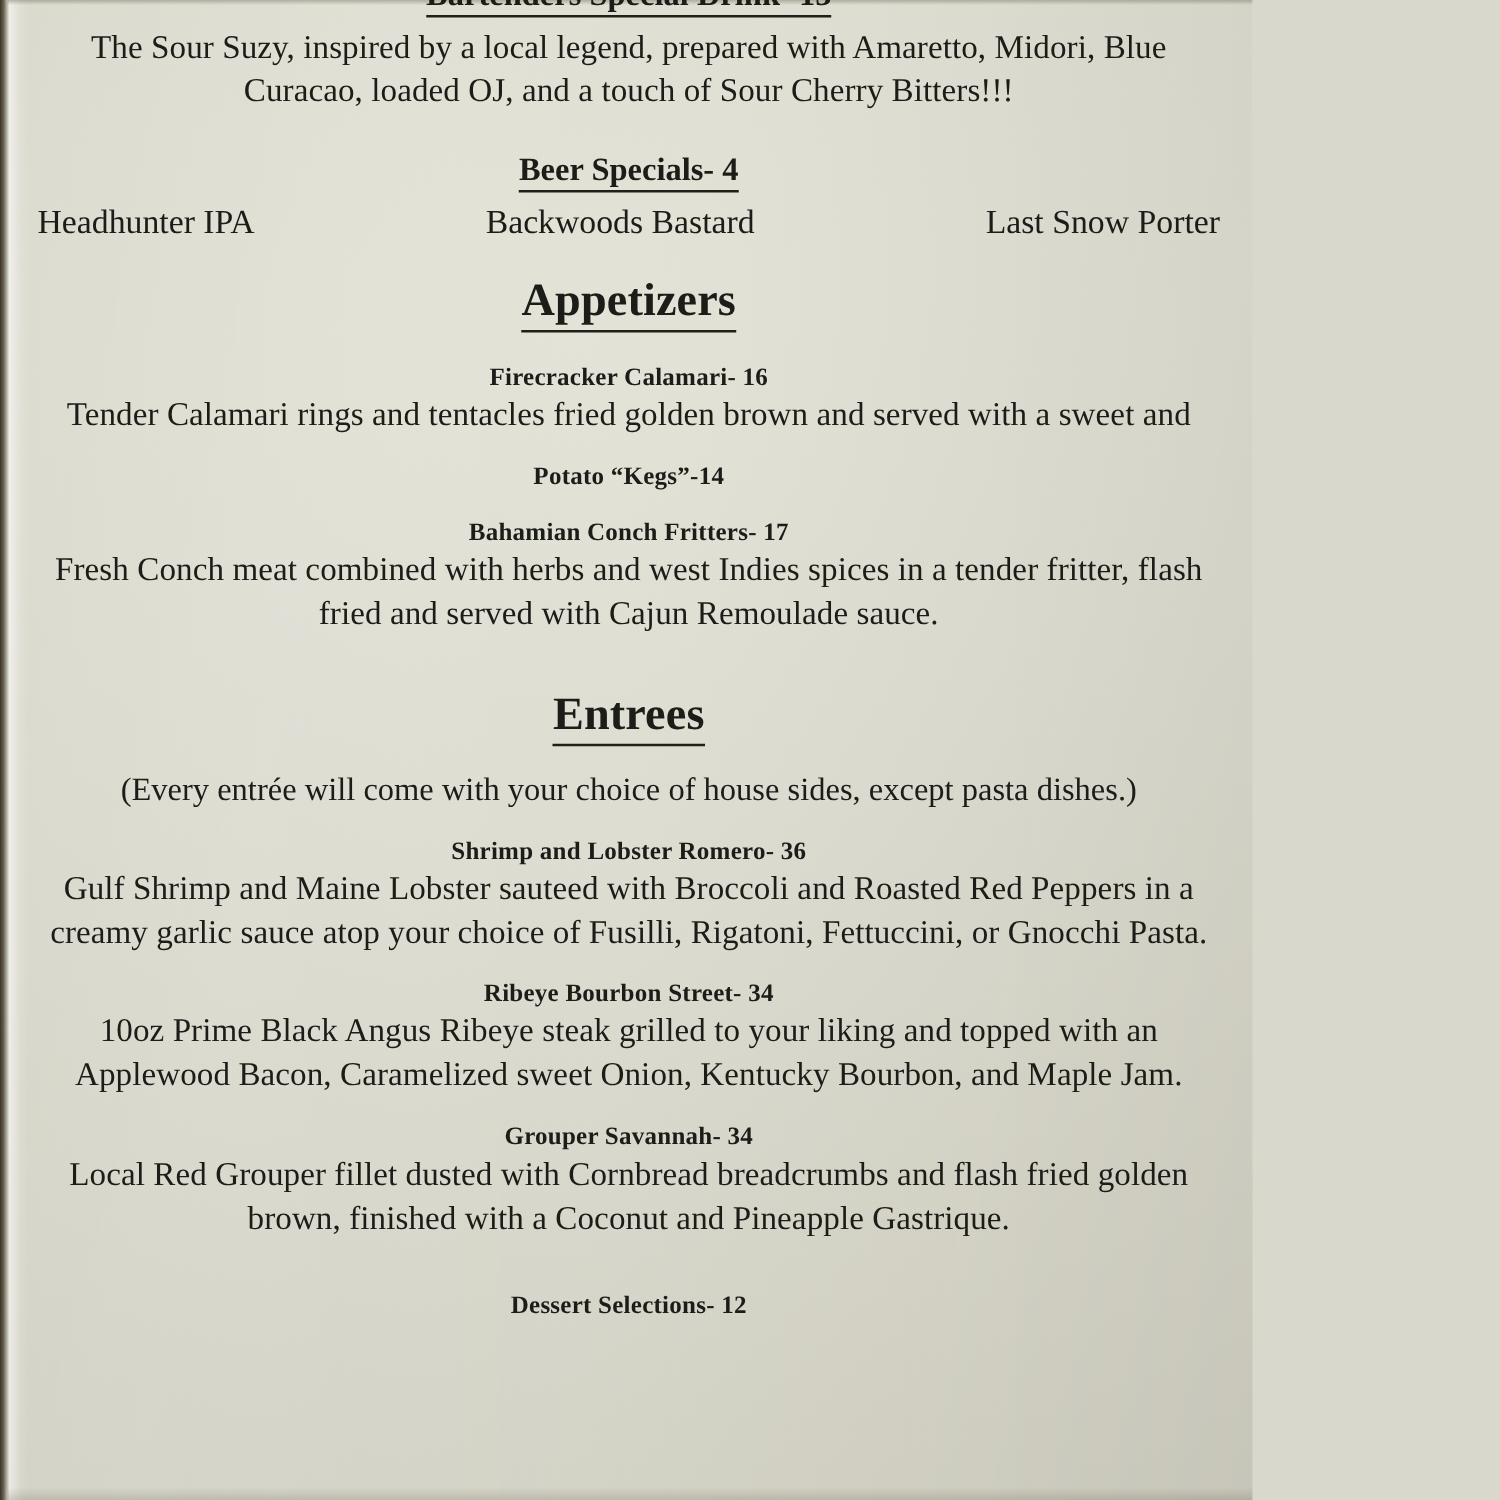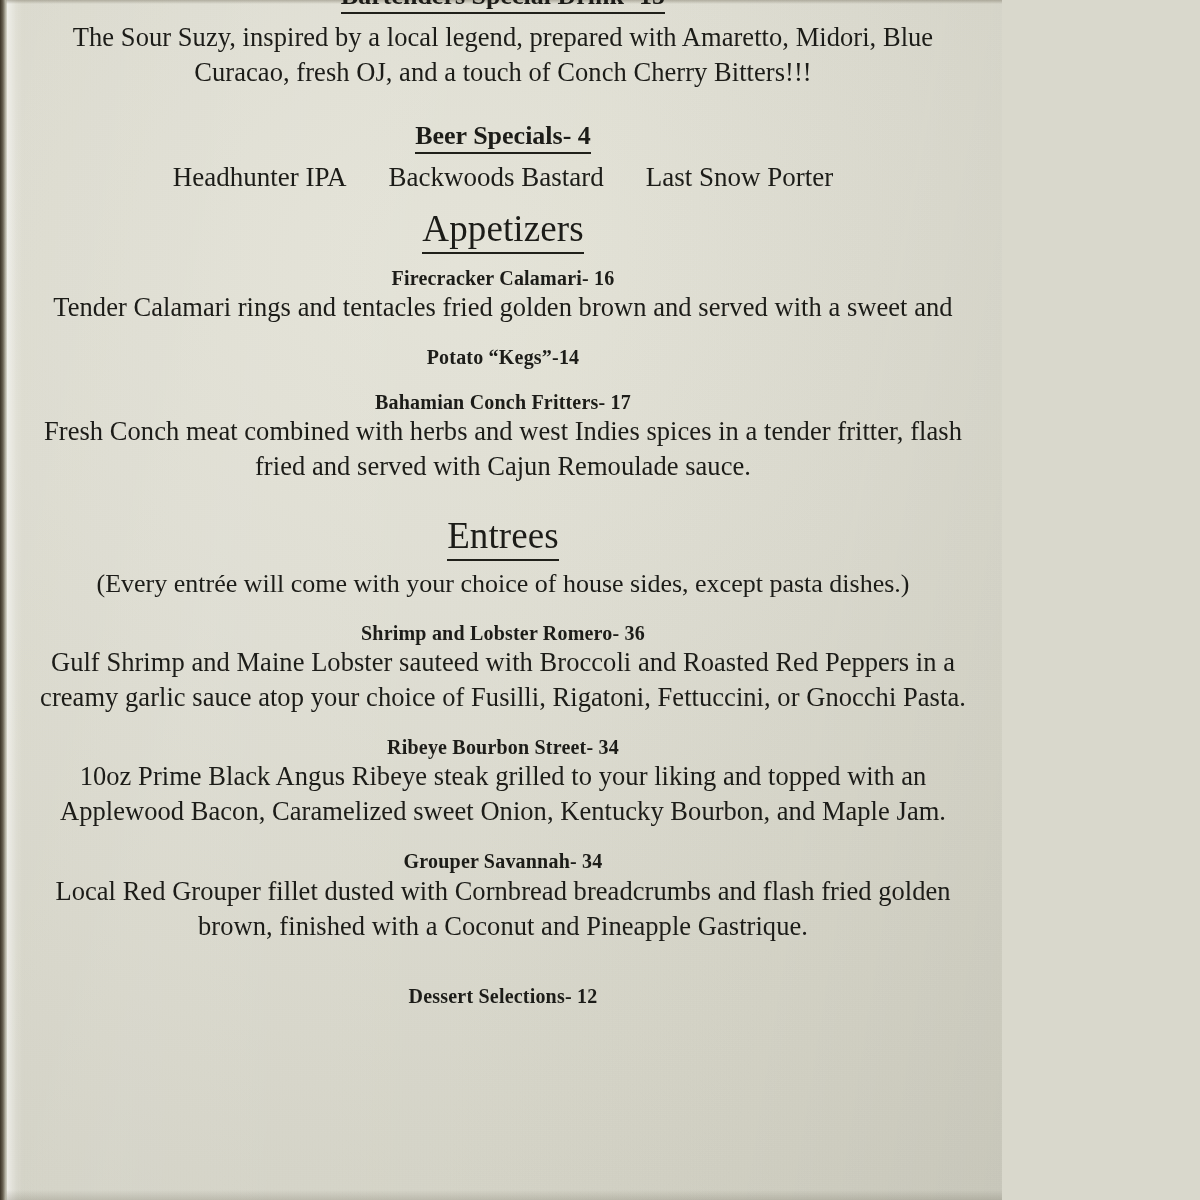--- a/index.html
+++ b/index.html
@@ -92,23 +92,23 @@
     z-index: 5;
     padding: 0 26px 0 30px;
     text-align: center;
     
     margin-top: -20px;
   }
 
   
   .section-heading {
     font-size: 37px;
-    font-weight: normal;
+    font-weight: bold;
     letter-spacing: 0.1px;
-    margin: 0;
+    margin: 12px;
     line-height: 1.18;
   }
   .section-heading .ul {
     display: inline-block;
     border-bottom: 2.5px solid #20201a;
     padding-bottom: 1px;
   }
 
   .sub-heading {
     font-size: 26px;
@@ -142,22 +142,22 @@
     font-size: 26px;
     margin: 0;
     line-height: 1.3;
   }
 
   .beer-row {
     font-size: 27px;
     margin: 0;
     line-height: 1.3;
     display: flex;
-    justify-content: center;
-    gap: 42px;
+    justify-content: space-between;
+    gap: 62px;
   }
 
   
   .block { margin: 0; }
   .gap-xs { height: 6px; }
   .gap-s  { height: 12px; }
   .gap-m  { height: 20px; }
   .gap-l  { height: 30px; }
   .gap-xl { height: 40px; }
 
@@ -174,21 +174,21 @@
   <div class="edge-bottom"></div>
   <div class="grain"></div>
 
   <div class="content">
 
     <div class="block">
       <p class="sub-heading"><span class="ul">Bartenders Special Drink- 15</span></p>
       <div class="gap-xs"></div>
       <p class="desc">
         <span class="desc-line">The Sour Suzy, inspired by a local legend, prepared with Amaretto, Midori, Blue</span>
-        <span class="desc-line">Curacao, fresh OJ, and a touch of Conch Cherry Bitters!!!</span>
+        <span class="desc-line">Curacao, loaded OJ, and a touch of Sour Cherry Bitters!!!</span>
       </p>
     </div>
 
     <div class="gap-l"></div>
 
     <div class="block">
       <p class="sub-heading"><span class="ul">Beer Specials- 4</span></p>
       <div class="gap-xs"></div>
       <p class="beer-row">
         <span>Headhunter IPA</span>

